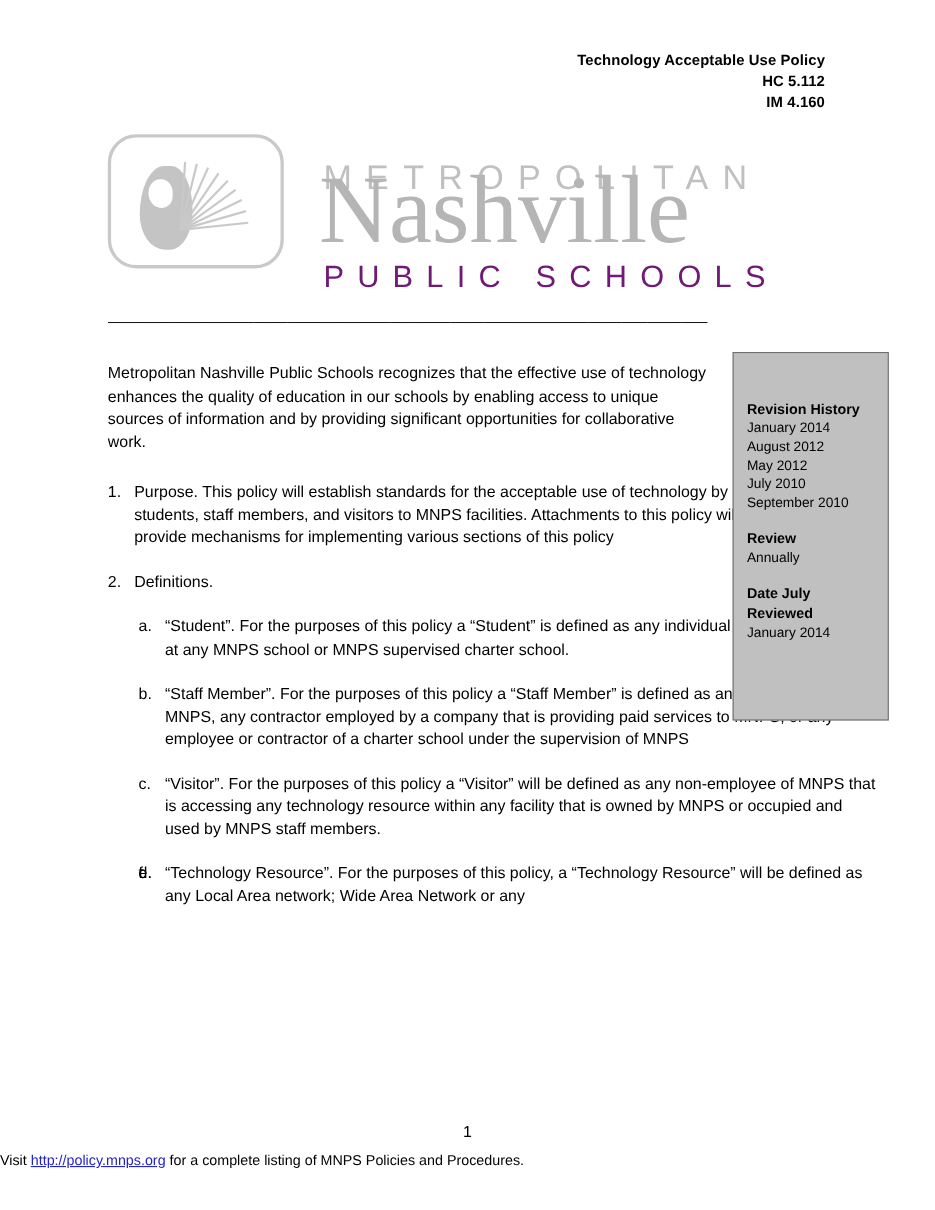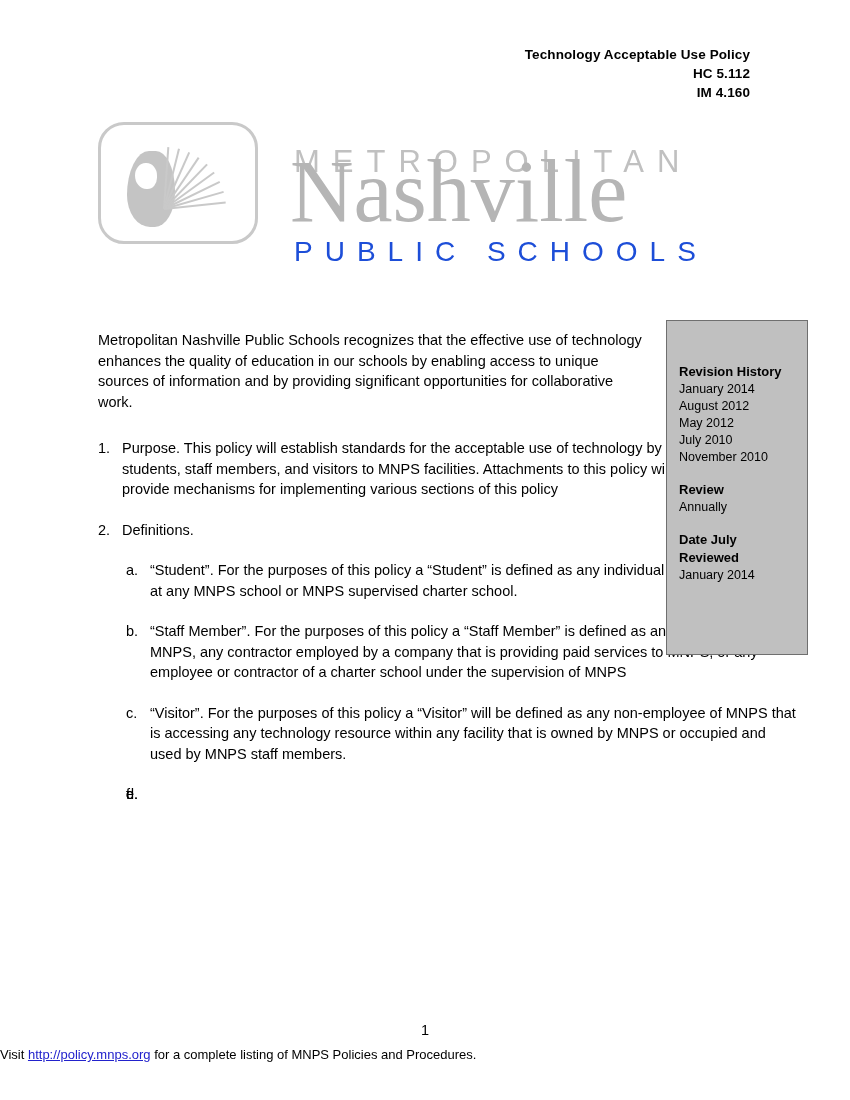--- a/index.html
+++ b/index.html
@@ -106,21 +106,21 @@
     line-height: 96px;
     color: #b5b5b5;
     font-family: "Liberation Serif", serif;
   }
   .word-schools {
     position: absolute;
     left: 196px;
     top: 118px;
     font-size: 28px;
     letter-spacing: 12px;
-    color: #1d4ed8;
+    color: #701a75;
   }
 
   
   .divider {
     position: absolute;
     top: 278px;
     left: 98px;
     width: 652px;
     font-size: 14px;
     letter-spacing: 0px;
@@ -243,20 +243,21 @@
       <span style="transform:rotate(-36deg)"></span>
       <span style="transform:rotate(-26deg)"></span>
       <span style="transform:rotate(-16deg)"></span>
       <span style="transform:rotate(-6deg)"></span>
     </div>
     <div class="word-metropolitan">METROPOLITAN</div>
     <div class="word-nashville">Nashville</div>
     <div class="word-schools">PUBLIC SCHOOLS</div>
   </div>
 
+  <div class="divider">______________________________________________________________________</div>
 
   <div class="body-col">
     <p class="intro-para">Metropolitan Nashville Public Schools recognizes that the effective use of technology enhances the quality of education in our schools by enabling access to unique sources of information and by providing significant opportunities for collaborative work.</p>
 
     <div class="num-item">
       <span class="marker">1.</span>
       <span>Purpose.  This policy will establish standards for the acceptable use of technology by students, staff members, and visitors to MNPS facilities.  Attachments to this policy will provide mechanisms for implementing various sections of this policy</span>
     </div>
 
     <div class="num-item">
@@ -278,31 +279,32 @@
         <span>“Visitor”.  For the purposes of this policy a “Visitor” will be defined as any non-employee of MNPS that is accessing any technology resource within any facility that is owned by MNPS or occupied and used by MNPS staff members.</span>
       </div>
       <div class="sub-item wide">
         <span class="marker">d.</span>
       </div>
       <div class="sub-item wide">
         <span class="marker">e.</span>
       </div>
       <div class="sub-item wide">
         <span class="marker">f.</span>
+        <span>“Technology Resource”.  For the purposes of this policy, a “Technology Resource” will be defined as any Local Area network; Wide Area Network or any</span>
       </div>
     </div>
   </div>
 
   <div class="revision-box">
     <div class="rb-title">Revision History</div>
     <div class="rb-line">January 2014</div>
     <div class="rb-line">August 2012</div>
     <div class="rb-line">May 2012</div>
     <div class="rb-line">July 2010</div>
-    <div class="rb-line">November 2010</div>
+    <div class="rb-line">September 2010</div>
     <div class="rb-gap"></div>
     <div class="rb-title">Review</div>
     <div class="rb-line">Annually</div>
     <div class="rb-gap"></div>
     <div class="rb-title">Date July</div>
     <div class="rb-title">Reviewed</div>
     <div class="rb-line">January 2014</div>
   </div>
 
   <div class="page-number">1</div>

